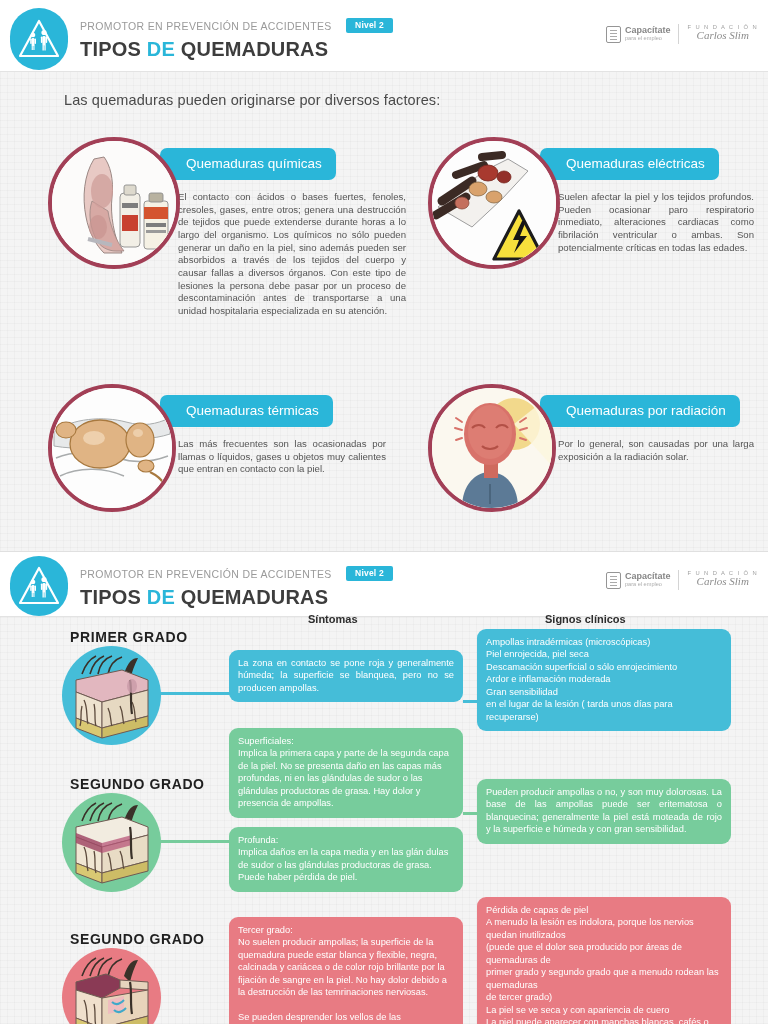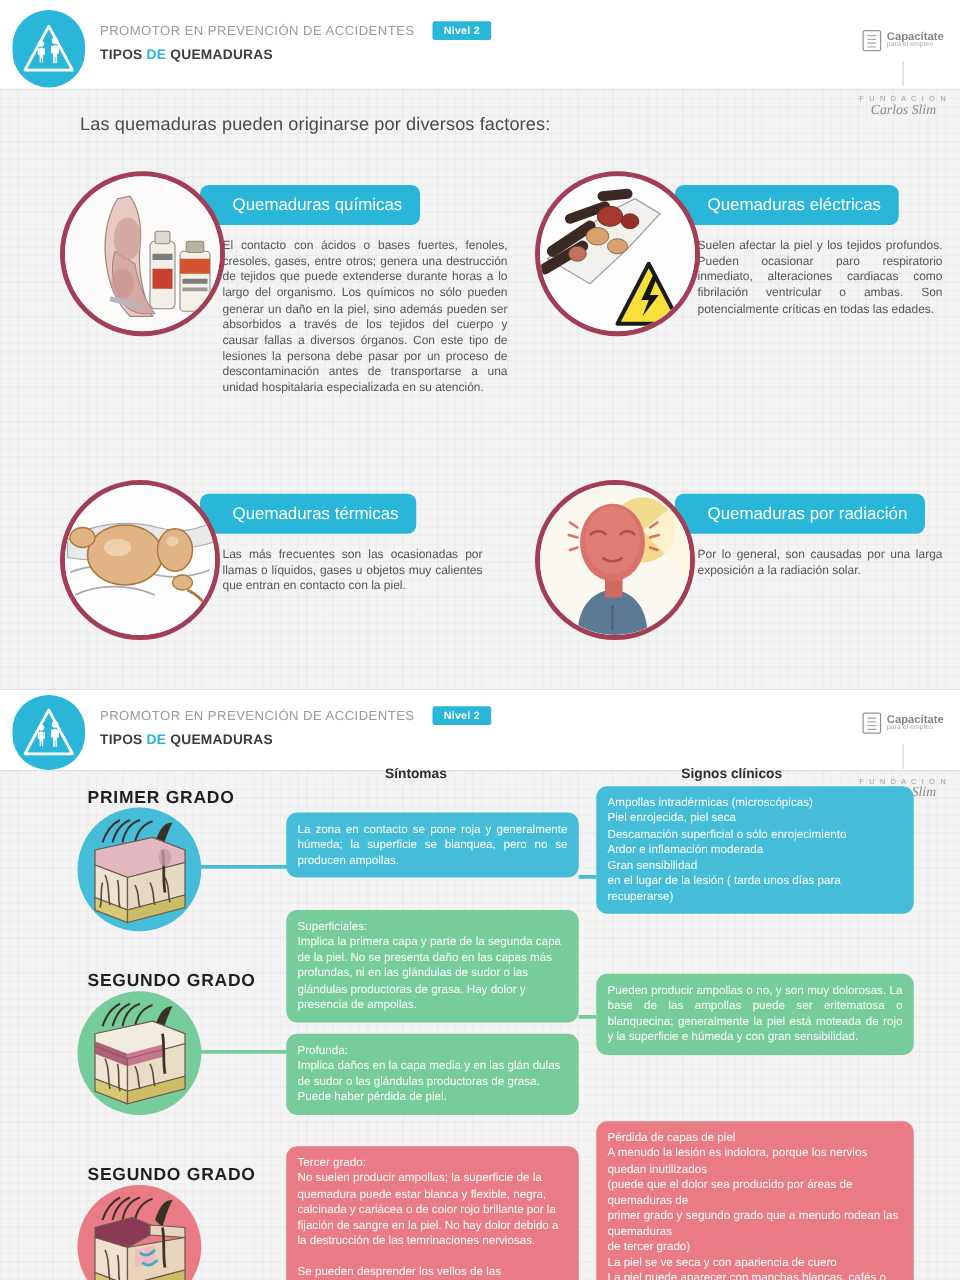--- a/index.html
+++ b/index.html
@@ -40,29 +40,28 @@
   .hdr-badge {
     display: inline-block; vertical-align: middle;
     margin-left: 10px;
     background: #2ab6d9; color: #fff;
     font-size: 8.5px; font-weight: bold;
     padding: 2px 9px 3px; border-radius: 2px;
     letter-spacing: .2px;
   }
   .hdr-title {
     margin-top: 4px;
-    font-size: 11px; font-weight: bold; color: #3d3d3d;
+    font-size: 20px; font-weight: bold; color: #3d3d3d;
     letter-spacing: .2px;
   }
   .hdr-title .cy { color: #2ab6d9; }
   .hdr-brands {
     position: absolute; right: 10px; top: 24px;
-    display: flex; align-items: center; gap: 8px;
+    display: flex; gap: 8px;
     opacity: .62;
-    flex-direction: column;
   }
   .brand-cap { display: flex; align-items: center; gap: 4px; }
   .brand-cap .bc-ic {
     width: 15px; height: 17px; border: 1.3px solid #555; border-radius: 2px;
     position: relative; background: #fff;
   }
   .brand-cap .bc-ic:after {
     content:""; position:absolute; left:3px; top:3px; right:3px; height:1.2px;
     background:#777; box-shadow: 0 3px 0 #777, 0 6px 0 #777, 0 9px 0 #777;
   }

